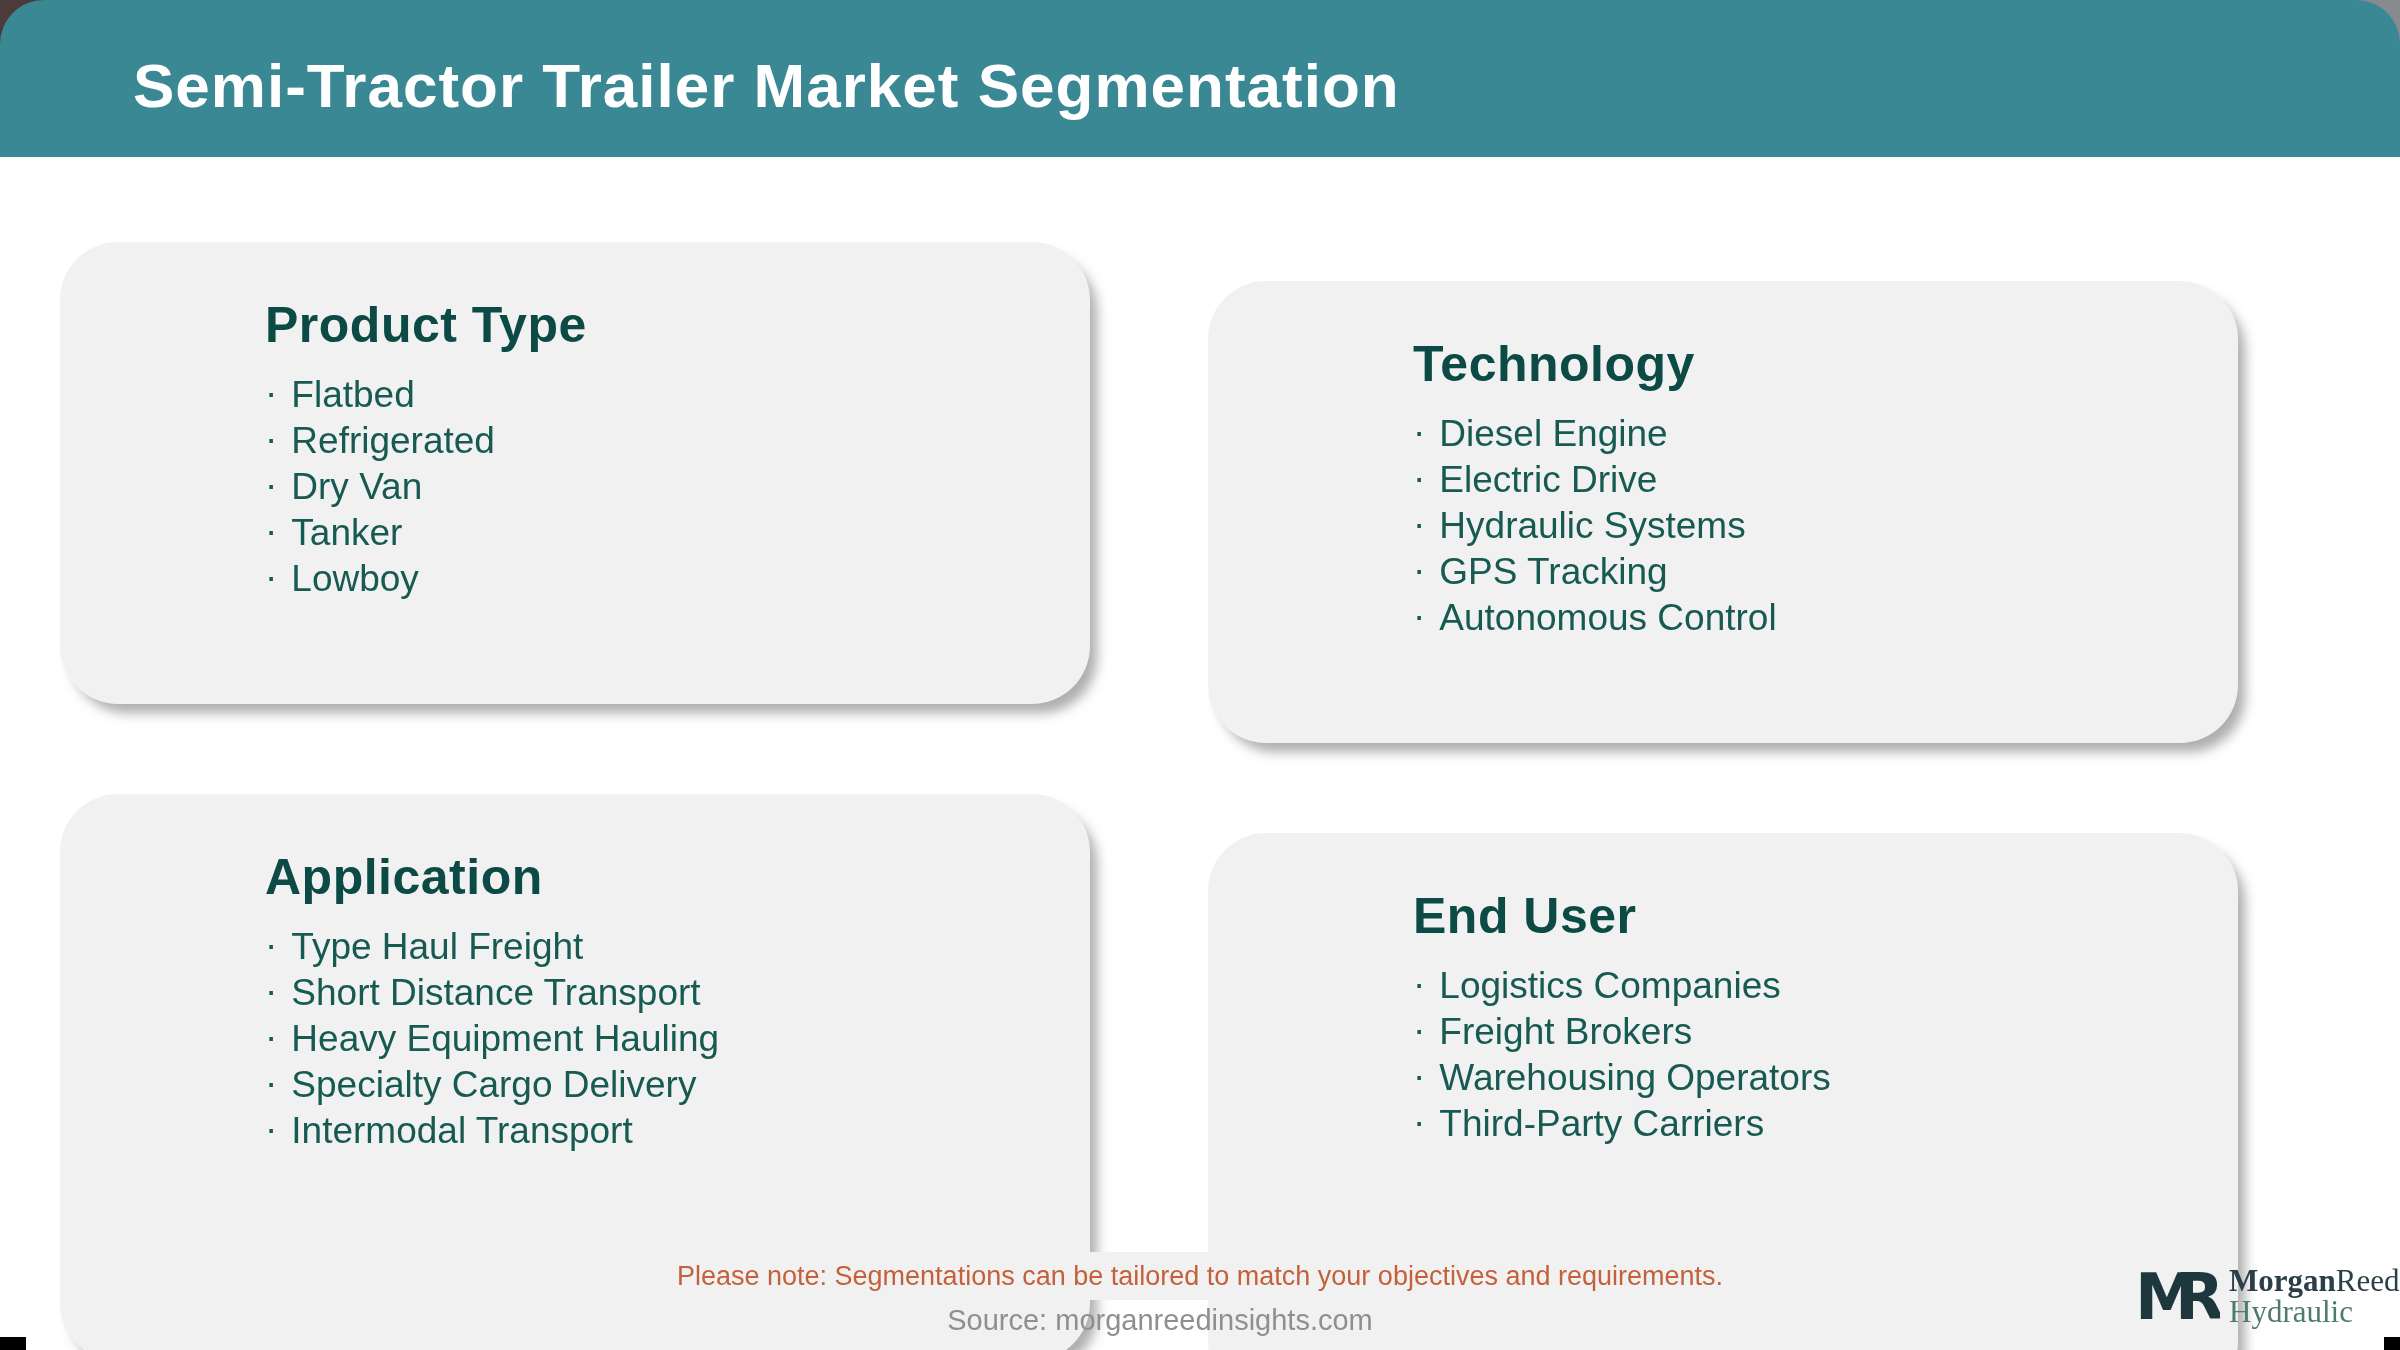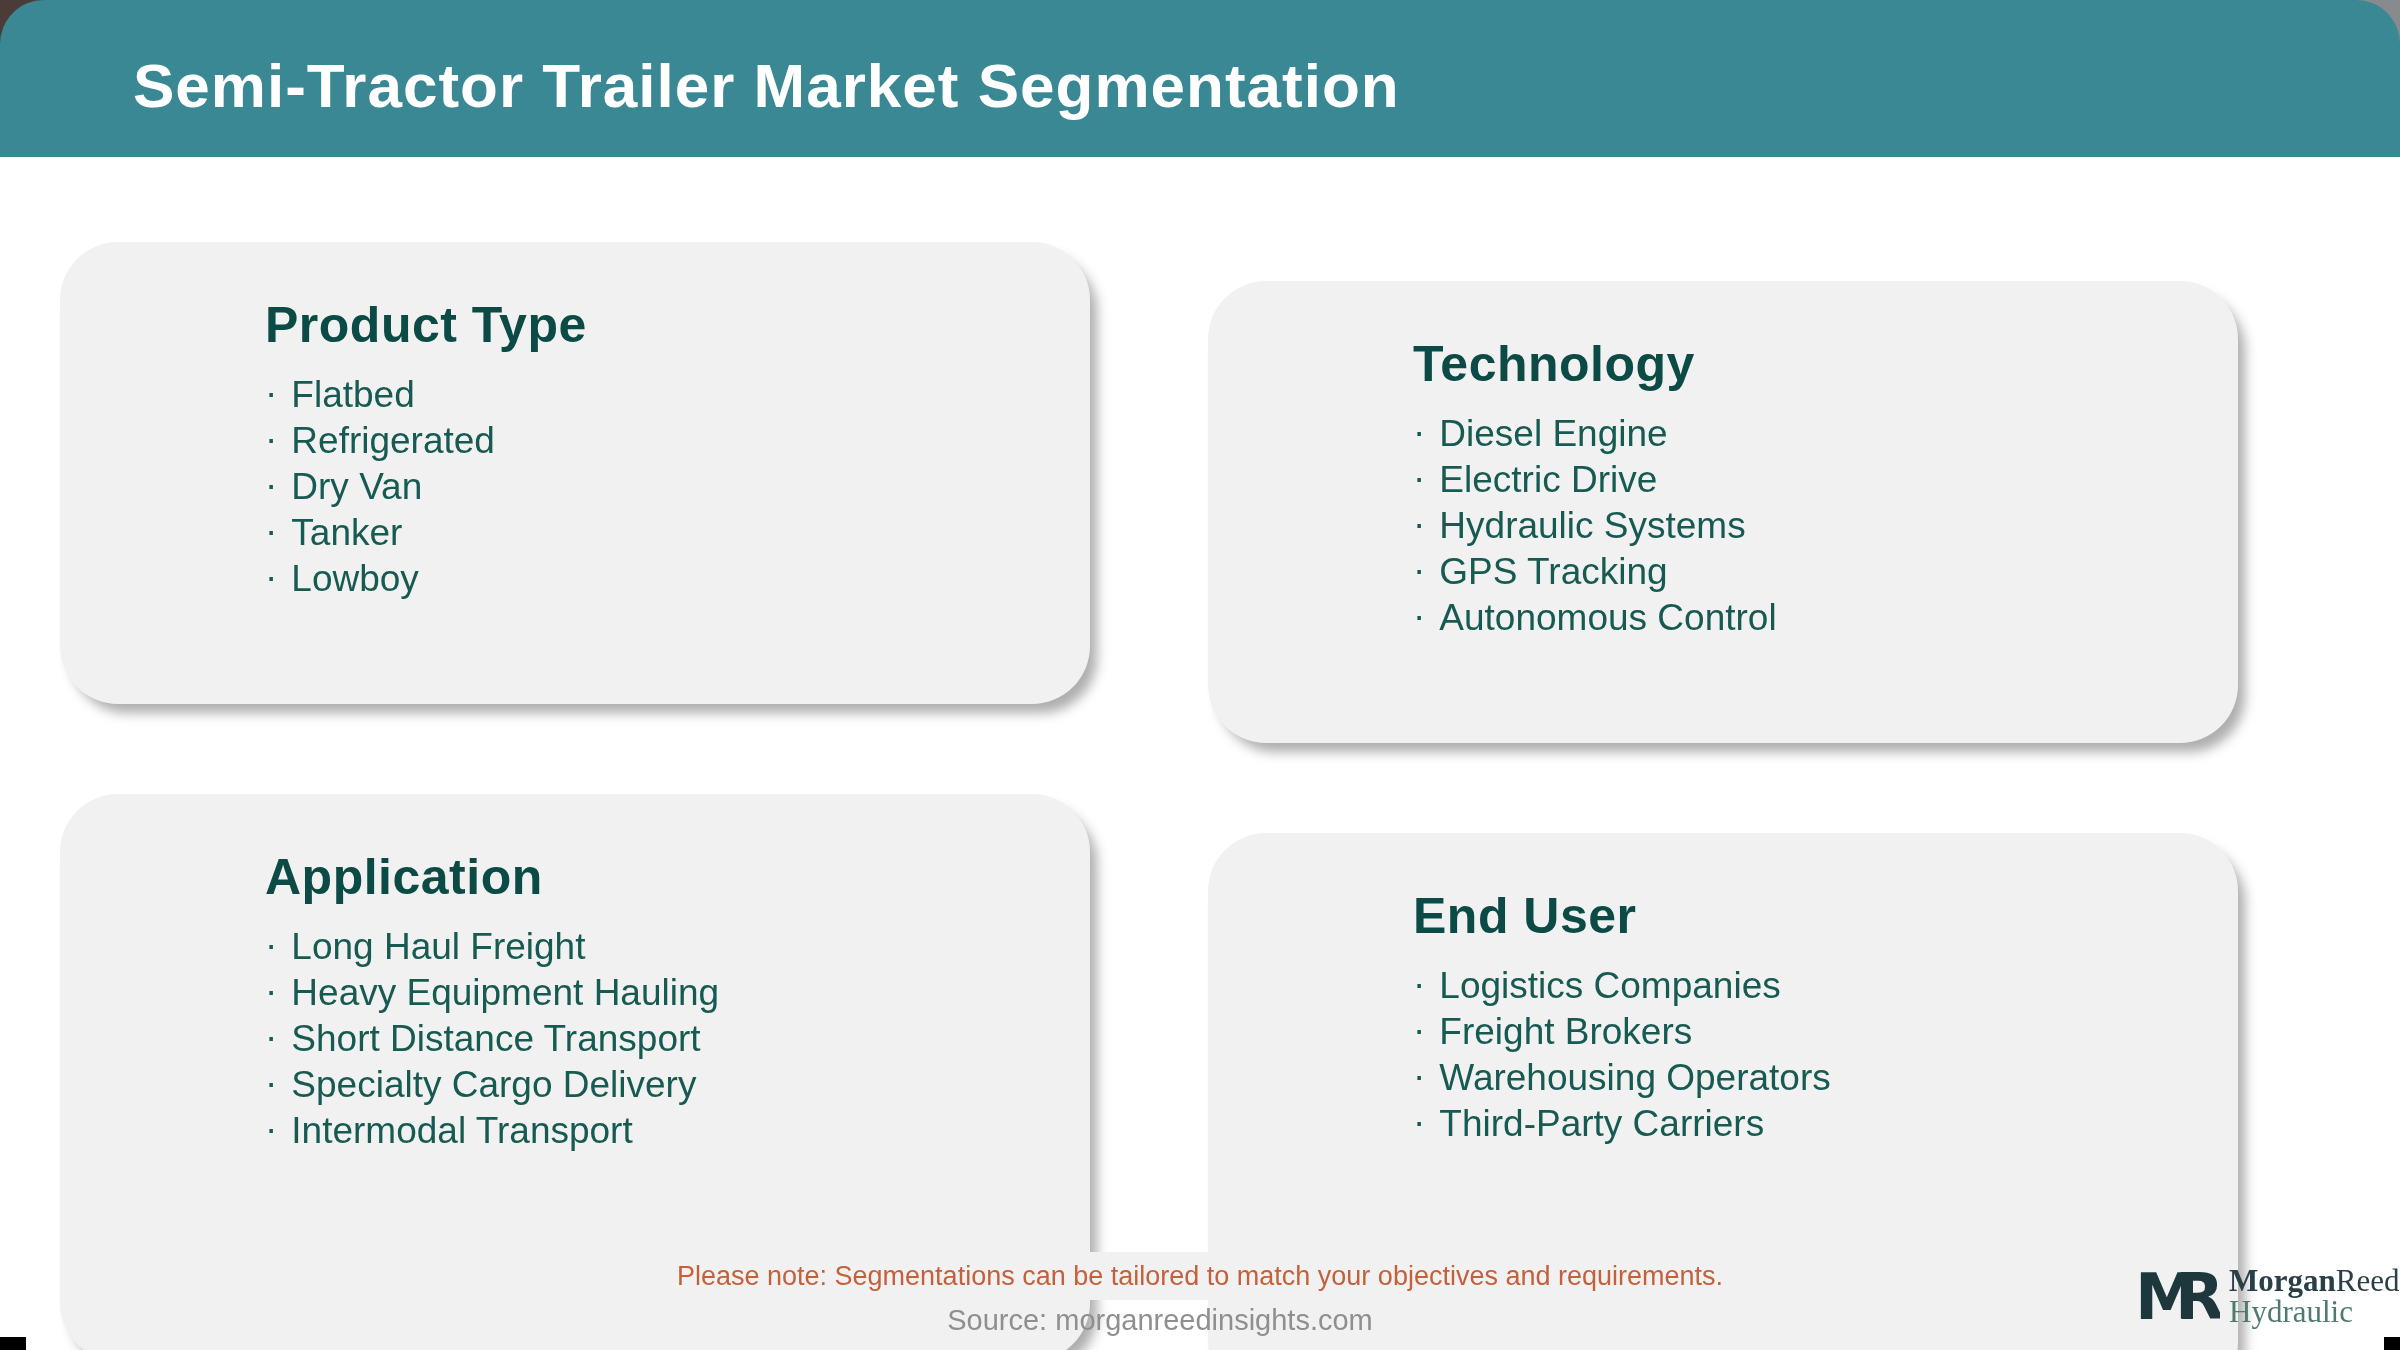--- a/index.html
+++ b/index.html
@@ -124,23 +124,23 @@
         <li><span class="bullet">·</span><span>Electric Drive</span></li>
         <li><span class="bullet">·</span><span>Hydraulic Systems</span></li>
         <li><span class="bullet">·</span><span>GPS Tracking</span></li>
         <li><span class="bullet">·</span><span>Autonomous Control</span></li>
       </ul>
   </div>
 
   <div class="card r2 c1">
     <h2>Application</h2>
     <ul>
-        <li><span class="bullet">·</span><span>Long Haul Freight</span></li>
+        <li><span class="bullet">·</span><span>Type Haul Freight</span></li>
+        <li><span class="bullet">·</span><span>Short Distance Transport</span></li>
         <li><span class="bullet">·</span><span>Heavy Equipment Hauling</span></li>
-        <li><span class="bullet">·</span><span>Short Distance Transport</span></li>
         <li><span class="bullet">·</span><span>Specialty Cargo Delivery</span></li>
         <li><span class="bullet">·</span><span>Intermodal Transport</span></li>
       </ul>
   </div>
 
   <div class="card r2 c2">
     <h2>End User</h2>
     <ul>
         <li><span class="bullet">·</span><span>Logistics Companies</span></li>
         <li><span class="bullet">·</span><span>Freight Brokers</span></li>

